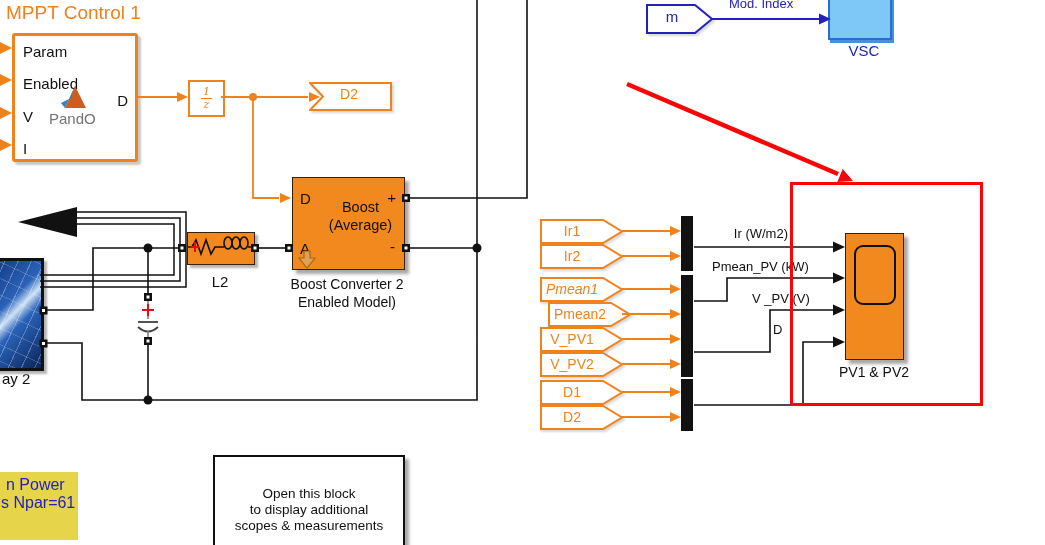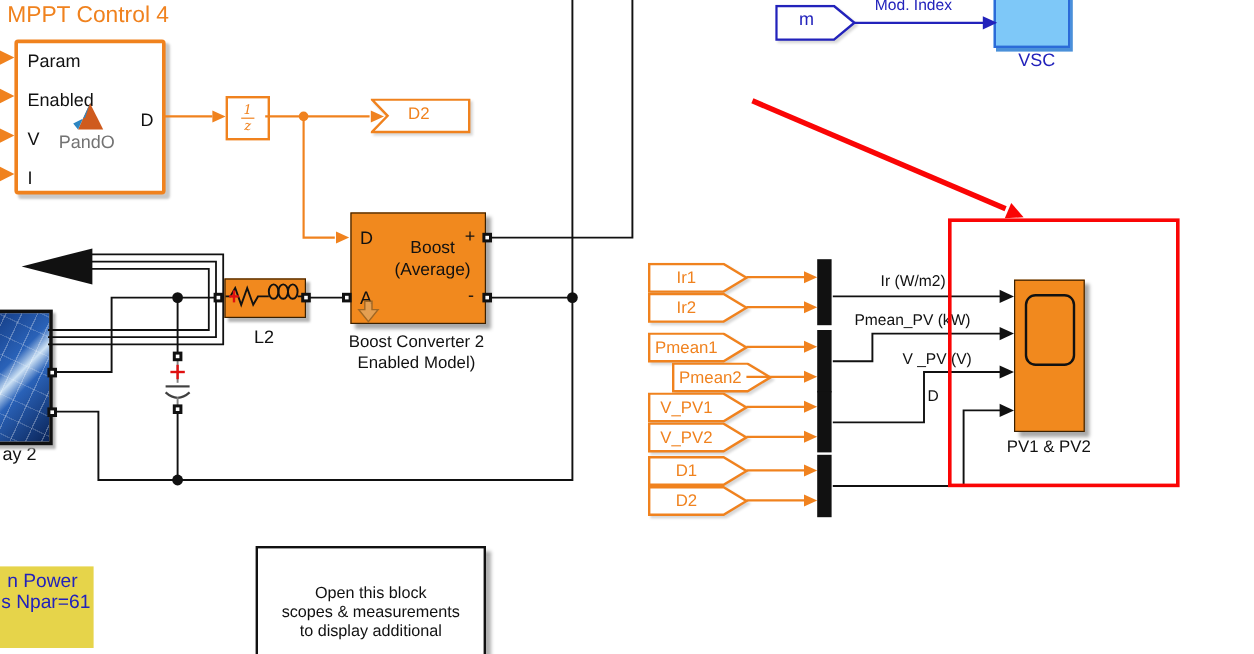--- a/index.html
+++ b/index.html
@@ -52,21 +52,21 @@
   
   .redrect{left:790px;top:182px;width:187px;height:218px;border:3px solid #FA0505;z-index:5;}
   #redarrow{position:absolute;left:0;top:0;z-index:5;pointer-events:none;}
   .siglbl{z-index:3;}
 </style>
 </head>
 <body>
 
 <div id="canvas">
 
-  <div class="lbl mppt-title abs">MPPT Control 4</div>
+  <div class="lbl mppt-title abs">MPPT Control 1</div>
 
   <div class="abs mppt">
     <span class="port" style="top:7px;">Param</span>
     <span class="port" style="top:39px;">Enabled</span>
     <span class="port" style="top:72px;">V</span>
     <span class="port" style="top:104px;">I</span>
     <span class="port" style="left:auto;right:7px;top:56px;">D</span>
     <svg class="abs" style="left:44px;top:48px;" width="32" height="26">
       <polygon points="6,24 16,2 27,24" fill="#cf5b1e"></polygon>
       <polygon points="6,24 16,2 12,14 2,19" fill="#2e86c1"></polygon>
@@ -122,27 +122,27 @@
         <polygon points="1,1 63,1 82,12.5 63,24 1,24" fill="#fff" stroke="#F0821E" stroke-width="2"></polygon>
       </svg>
     <span class="t">Ir1</span>
     </div>
   <div class="tag" style="left:540px;top:244px;">
     <svg width="84" height="26">
         <polygon points="1,1 63,1 82,12.5 63,24 1,24" fill="#fff" stroke="#F0821E" stroke-width="2"></polygon>
       </svg>
     <span class="t">Ir2</span>
     </div>
-  <div class="tag" style="left:540px;top:277px;">
+  <div class="tag" style="left:540px;top:277px;font-style:italic;">
     <svg width="84" height="26">
         <polygon points="1,1 63,1 82,12.5 63,24 1,24" fill="#fff" stroke="#F0821E" stroke-width="2"></polygon>
       </svg>
     <span class="t">Pmean1</span>
     </div>
-  <div class="tag" style="left:560px;top:302px;">
+  <div class="tag" style="left:548px;top:302px;">
     <svg width="84" height="26">
         <polygon points="1,1 63,1 82,12.5 63,24 1,24" fill="#fff" stroke="#F0821E" stroke-width="2"></polygon>
       </svg>
     <span class="t">Pmean2</span>
     </div>
   <div class="tag" style="left:540px;top:327px;">
     <svg width="84" height="26">
         <polygon points="1,1 63,1 82,12.5 63,24 1,24" fill="#fff" stroke="#F0821E" stroke-width="2"></polygon>
       </svg>
     <span class="t">V_PV1</span>
@@ -175,22 +175,22 @@
     <div class="screen"></div>
   </div>
   <div class="lbl" style="left:836px;top:364px;width:76px;text-align:center;font-size:14px;">PV1 &amp; PV2</div>
 
   <div class="abs ynote">
     <div style="left:14px;top:4px;">n Power</div>
     <div style="left:9px;top:22px;">s Npar=61</div>
   </div>
   <div class="abs onote">
     <div>Open this block</div>
+    <div>to display additional</div>
     <div>scopes &amp; measurements</div>
-    <div>to display additional</div>
   </div>
 
   <svg id="wires" width="1045" height="545">
 
     <g stroke="#111" stroke-width="1.6" fill="none">
       <path d="M527,0 V198 H410"></path>
       <path d="M477,0 V248"></path>
       <path d="M40,343 H82 V400 H477 V248 H408"></path>
       <path d="M40,310 H93 V248 H180"></path>
       <path d="M256,248 H286"></path>

